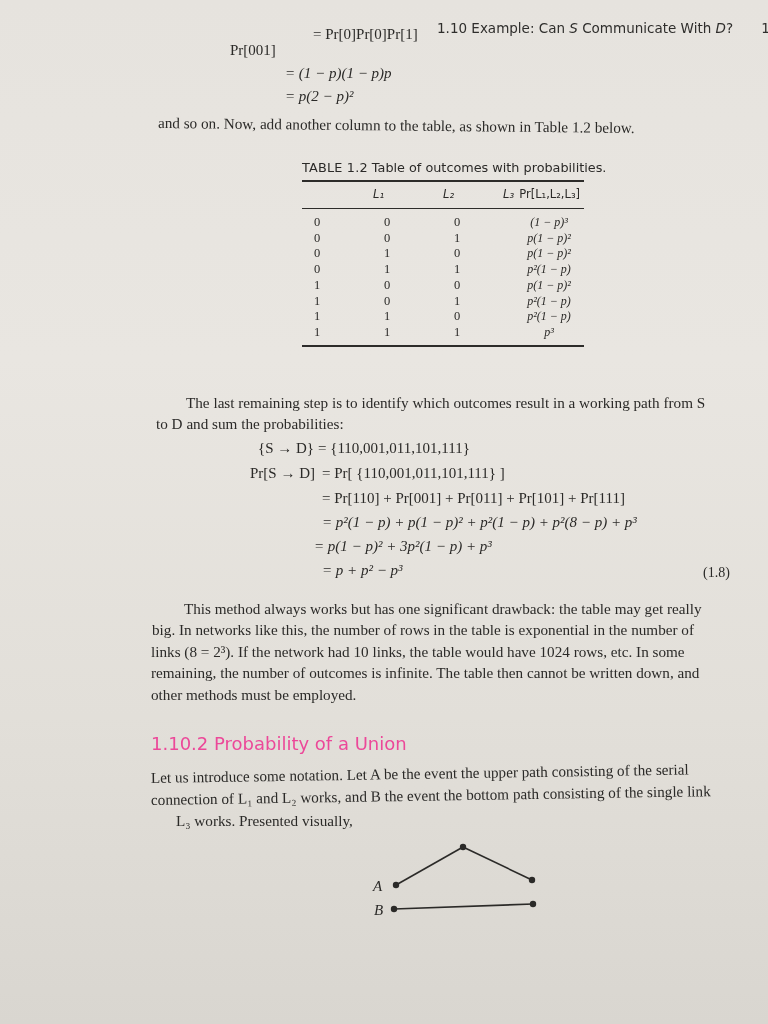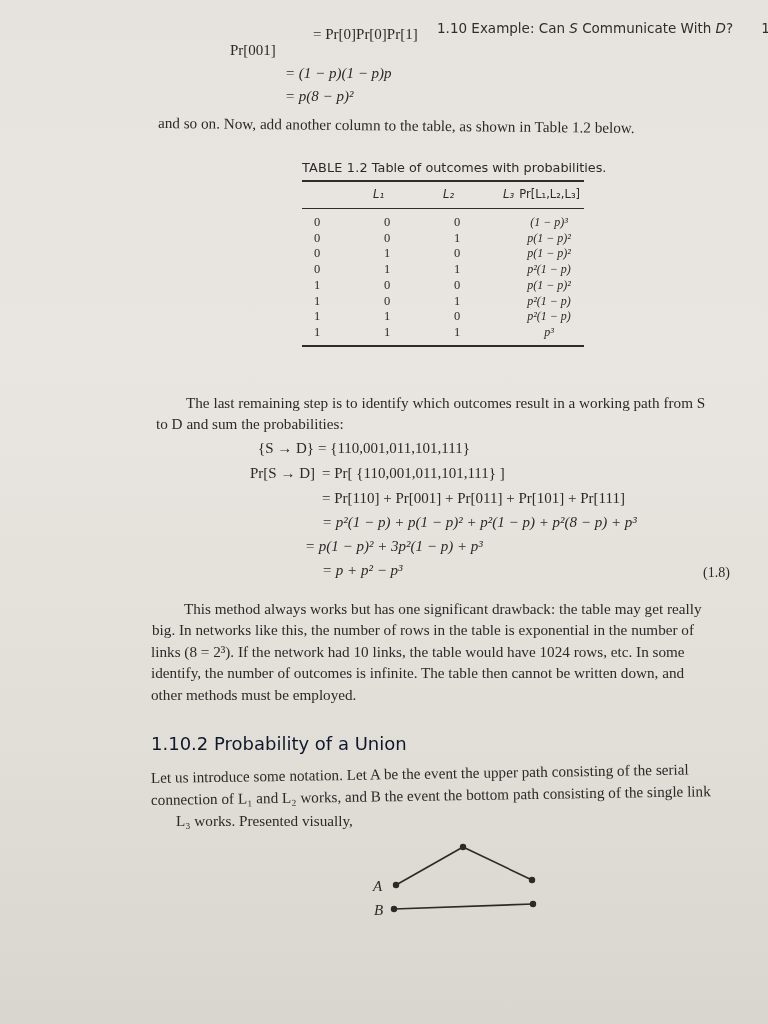--- a/index.html
+++ b/index.html
@@ -35,34 +35,34 @@
   }
   table.outcomes th.c1 { padding-left:14px; }
   table.outcomes th.c4 { text-align:right; padding-right:4px; font-style:normal;margin-top:44px; }
   table.outcomes td { padding:0; height:15.7px; line-height:15.7px; }
   table.outcomes tbody tr:first-child td { padding-top:6px; }
   table.outcomes td.c1 { padding-left:12px; width:70px; }
   table.outcomes td.c2 { width:70px; text-align:left; padding-left:0; }
   table.outcomes td.c3 { width:60px; text-align:left; }
   table.outcomes td.c4 { text-align:center; font-style:italic; font-size:12px; }
 
-  .section-heading { top:733px; left:151px; font-size:18px; color:#0f172a; white-space:nowrap; }
+  .section-heading { top:733px; left:151px; font-size:18px; color:#ec4899; white-space:nowrap; }
 </style>
 </head>
 <body>
 
 <div class="abs running-head sans">
   <span>1.10 Example: Can </span><span class="it">S</span><span> Communicate With </span><span class="it">D</span><span>?</span><span class="pg">19</span>
 </div>
 
 <div>
   <div class="eqline" style="top:42px; left:230px;">Pr[001]</div>
   <div class="eqline" style="top:26px; left:285px;margin-left:28px;">= Pr[0]Pr[0]Pr[1]</div>
   <div class="eqline" style="top:65px; left:285px; font-style:italic;">= (1 − p)(1 − p)p</div>
-  <div class="eqline" style="top:88px; left:285px; font-style:italic;">= p(8 − p)²</div>
+  <div class="eqline" style="top:88px; left:285px; font-style:italic;">= p(2 − p)²</div>
 </div>
 
 <div class="abs para" style="top:112px; left:158px; transform:rotate(0.6deg); transform-origin:left;">and so on. Now, add another column to the table, as shown in Table 1.2 below.</div>
 
 <div class="abs caption sans">
   <b>TABLE 1.2</b><span> Table of outcomes with probabilities.</span>
 </div>
 
 <table class="outcomes">
   <thead>
@@ -130,30 +130,30 @@
   <div class="abs para" style="top:413px; left:156px;">to D and sum the probabilities:</div>
 </div>
 
 <div>
   <div class="eqline" style="top:440px; left:258px;">{S → D}</div>
   <div class="eqline" style="top:440px; left:318px;">= {110,001,011,101,111}</div>
   <div class="eqline" style="top:465px; left:250px;">Pr[S → D]</div>
   <div class="eqline" style="top:465px; left:322px;">= Pr[ {110,001,011,101,111} ]</div>
   <div class="eqline" style="top:490px; left:322px;">= Pr[110] + Pr[001] + Pr[011] + Pr[101] + Pr[111]</div>
   <div class="eqline" style="top:514px; left:322px; font-style:italic;">= p²(1 − p) + p(1 − p)² + p²(1 − p) + p²(8 − p) + p³</div>
-  <div class="eqline" style="top:538px; left:305px; font-style:italic;">= p(1 − p)² + 3p²(1 − p) + p³</div>
+  <div class="eqline" style="top:538px; left:314px; font-style:italic;">= p(1 − p)² + 3p²(1 − p) + p³</div>
   <div class="eqline" style="top:562px; left:322px; font-style:italic;text-align:right;">= p + p² − p³</div>
   <div class="eqline" style="top:565px; left:703px; font-size:14px;">(1.8)</div>
 </div>
 
 <div>
   <div class="abs para" style="top:598px; left:184px;">This method always works but has one significant drawback: the table may get really</div>
   <div class="abs para" style="top:619px; left:152px;">big. In networks like this, the number of rows in the table is exponential in the number of</div>
   <div class="abs para" style="top:641px; left:151px;">links (8 = 2³). If the network had 10 links, the table would have 1024 rows, etc. In some</div>
-  <div class="abs para" style="top:662px; left:151px;">identify, the number of outcomes is infinite. The table then cannot be written down, and</div>
+  <div class="abs para" style="top:662px; left:151px;">remaining, the number of outcomes is infinite. The table then cannot be written down, and</div>
   <div class="abs para" style="top:684px; left:151px;">other methods must be employed.</div>
 </div>
 
 <div class="abs section-heading sans">1.10.2 Probability of a Union</div>
 
 <div>
   <div class="abs para" style="top:767px; left:151px; transform:rotate(-0.9deg); transform-origin:left;">Let us introduce some notation. Let A be the event the upper path consisting of the serial</div>
   <div class="abs para" style="top:789px; left:151px; transform:rotate(-0.9deg); transform-origin:left;">connection of L₁ and L₂ works, and B the event the bottom path consisting of the single link</div>
   <div class="abs para" style="top:810px; left:151px;margin-left:25px;">L₃ works. Presented visually,</div>
 </div>

